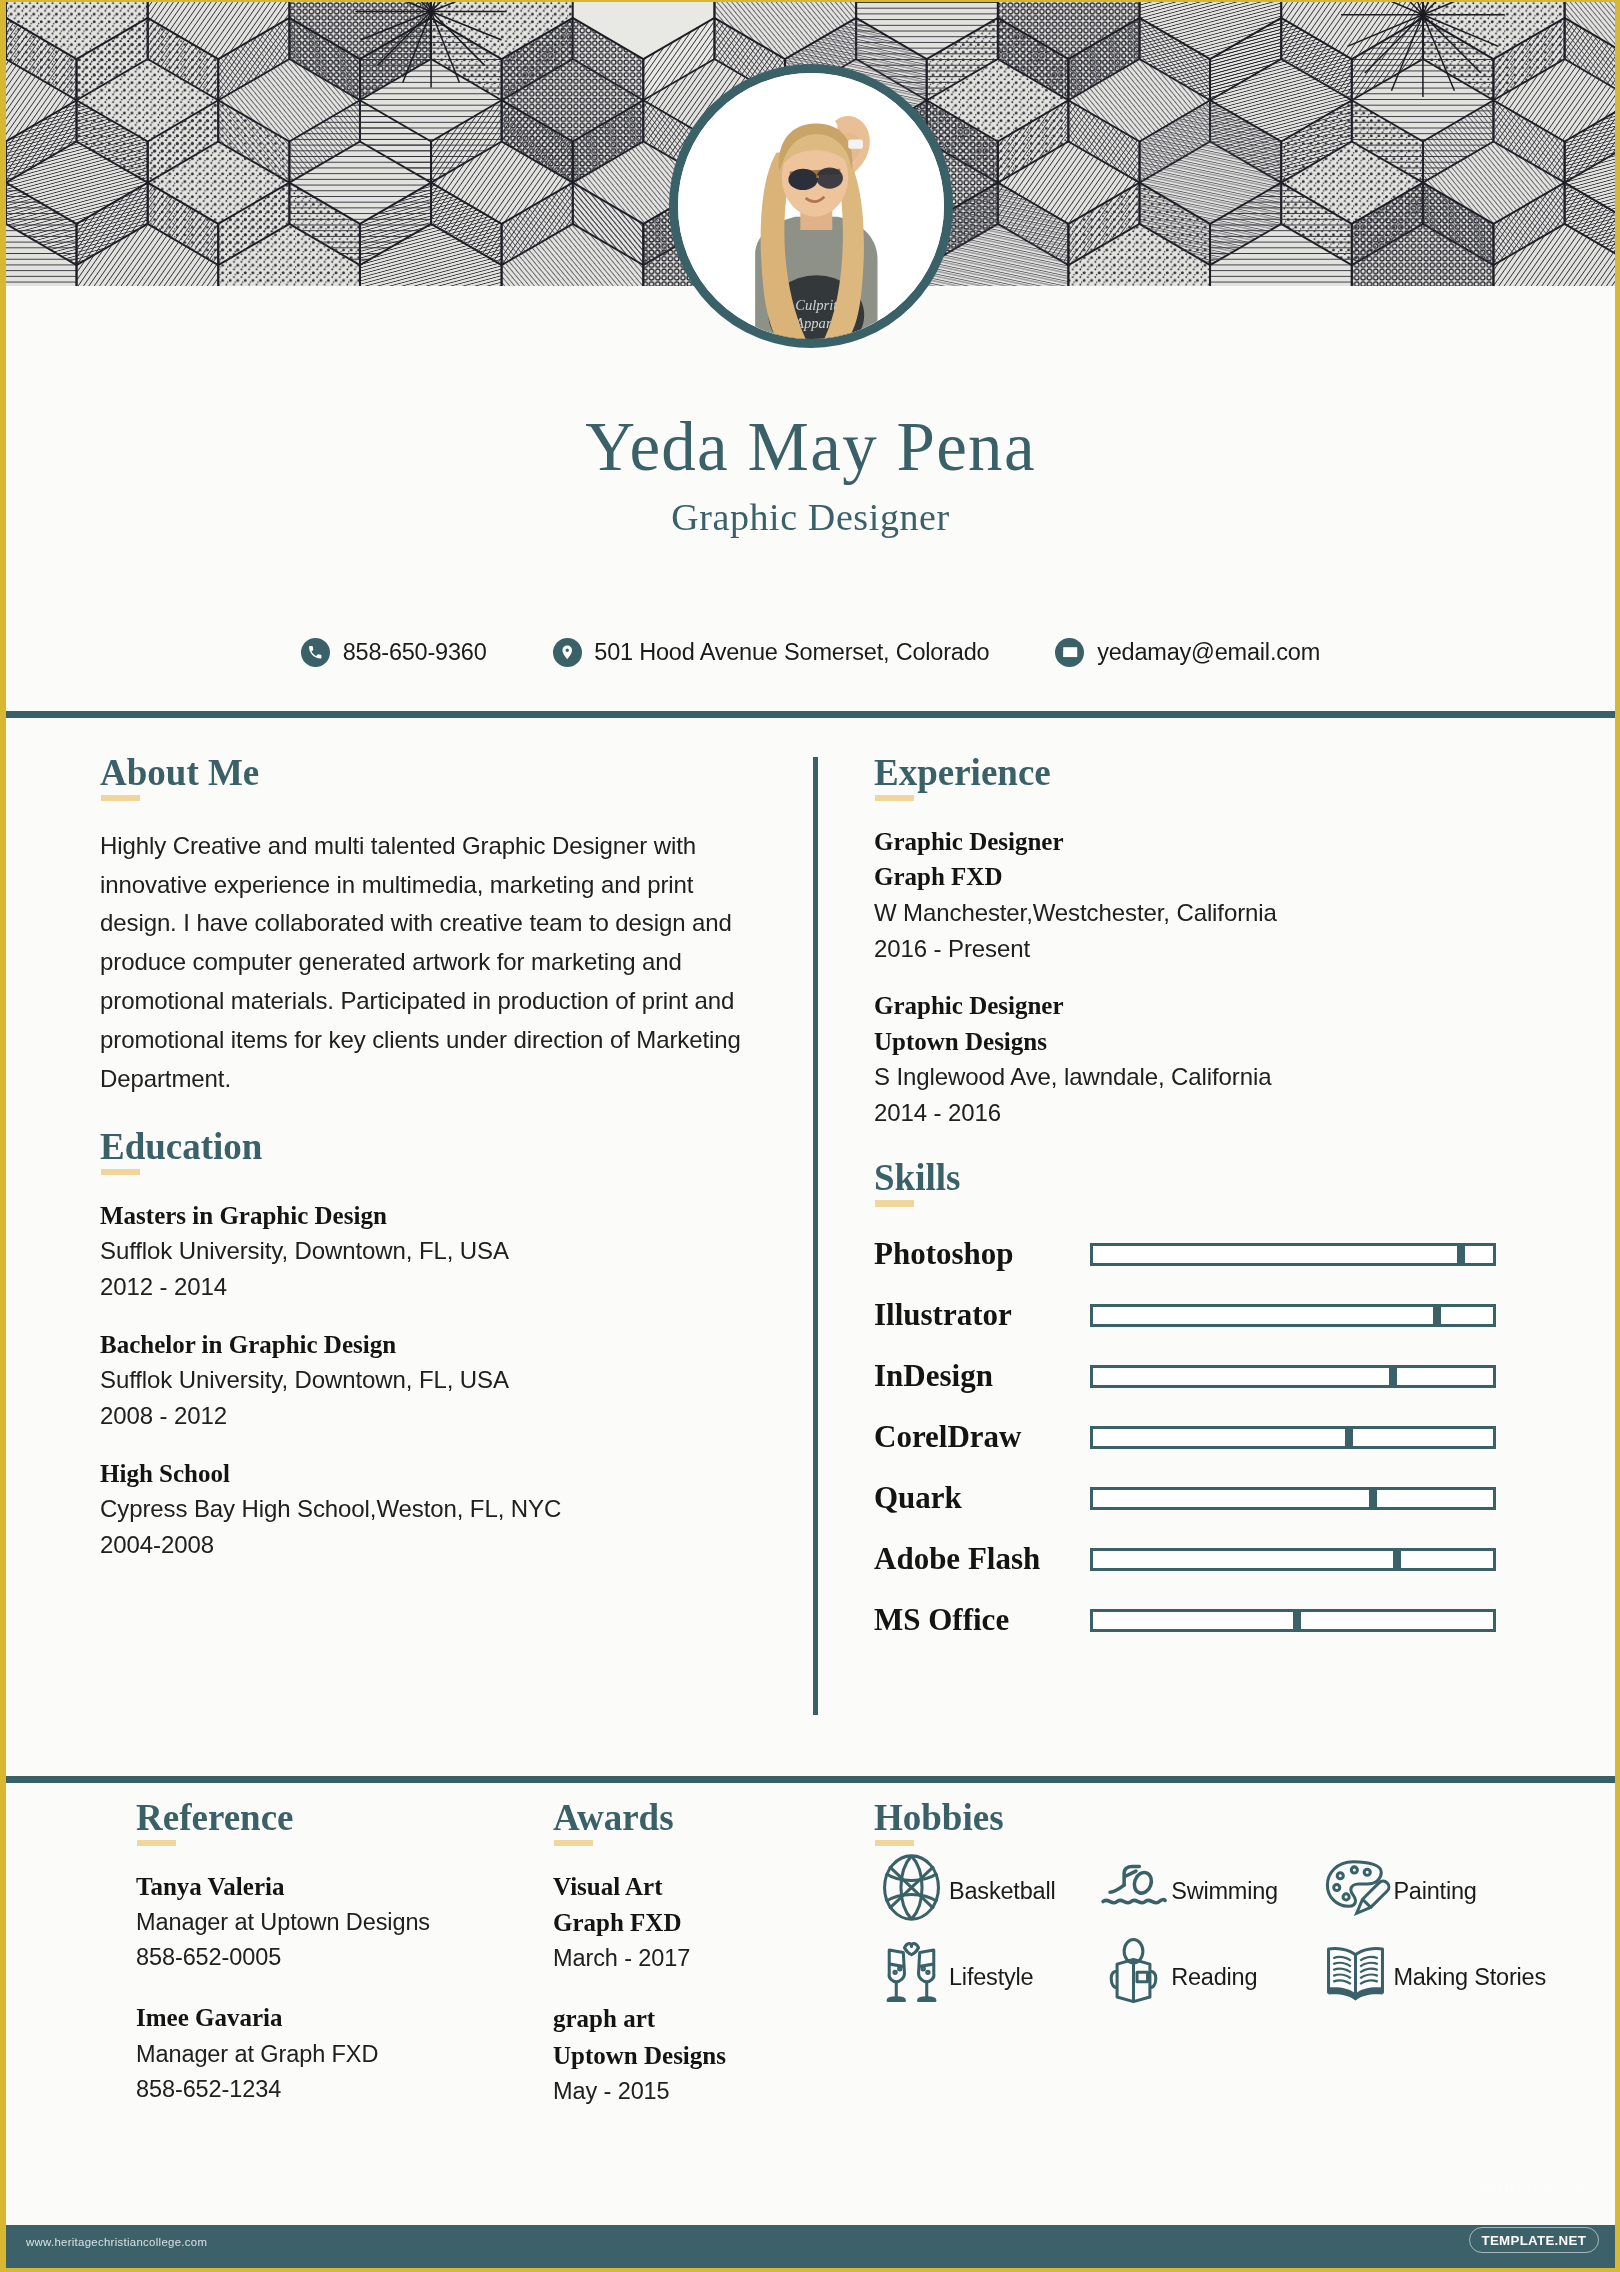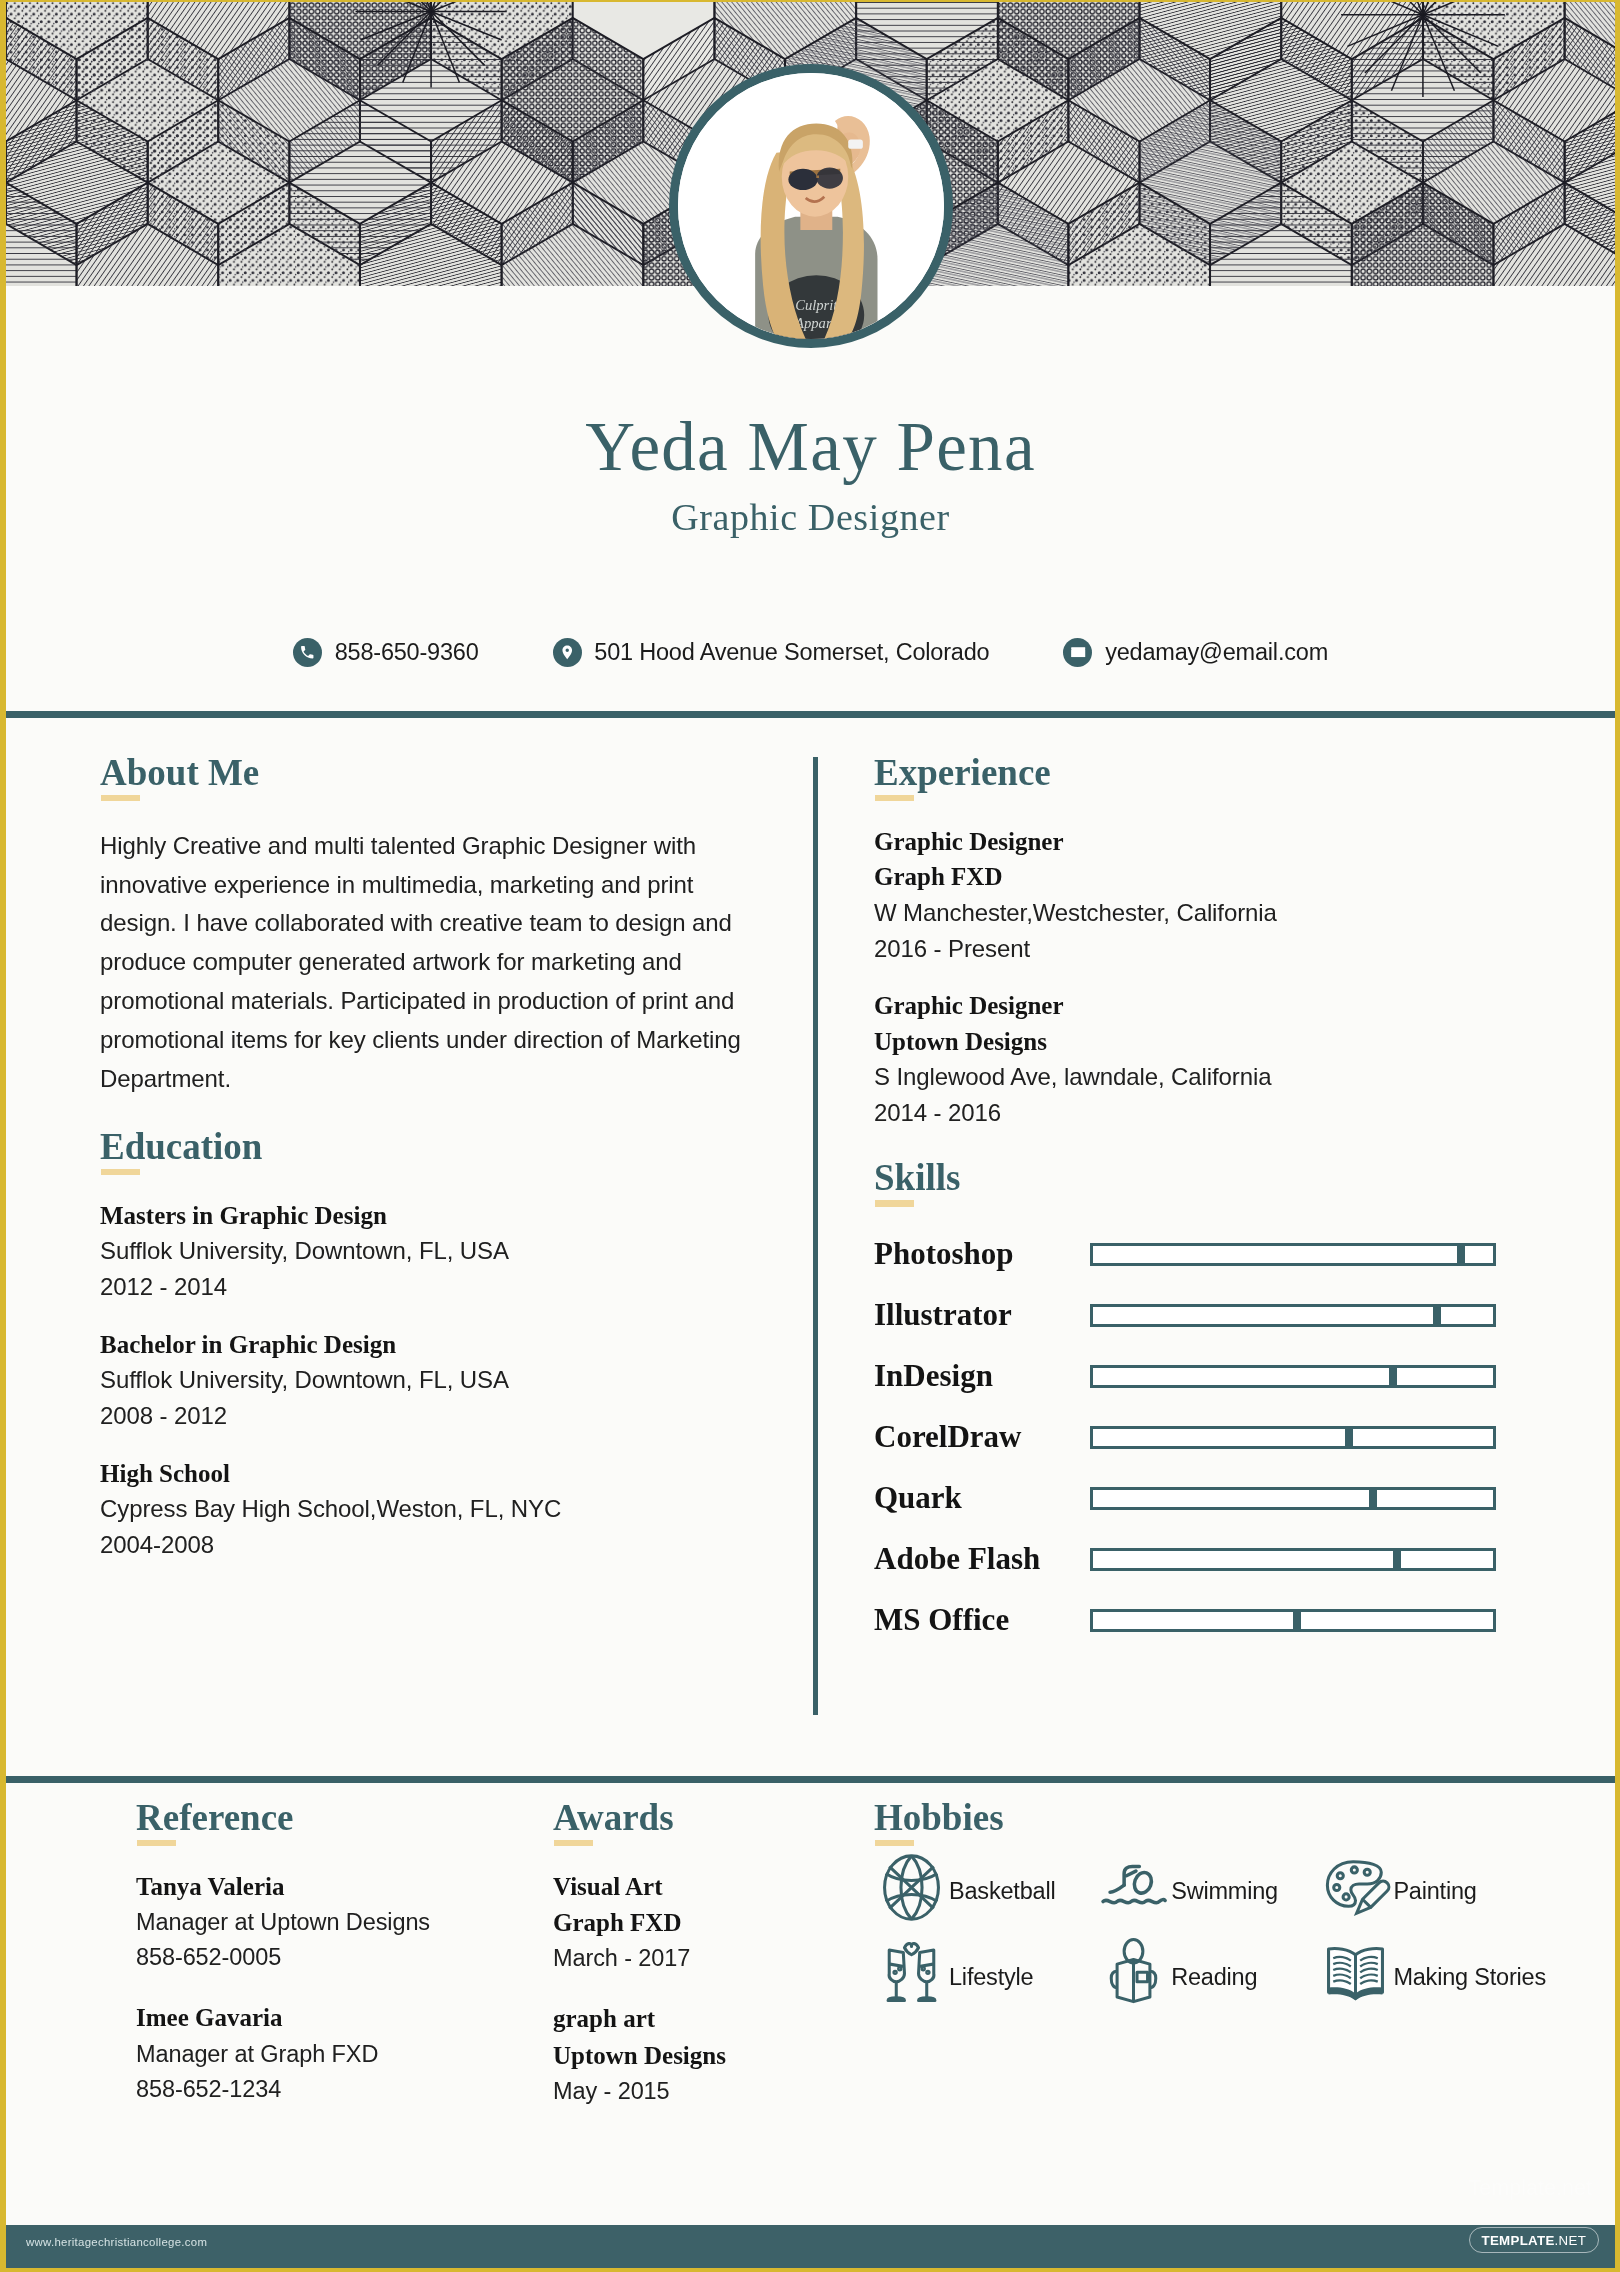--- a/index.html
+++ b/index.html
@@ -43,21 +43,21 @@
     line-height:1.05;margin:0;font-weight:400;
   }
   .role{
     font-family:"Liberation Serif", serif;
     font-size:38px;color:#3a6168;letter-spacing:0.6px;
     margin:11.4px 0 0 0;font-weight:400;
   }
 
   .contact-row{
     position:absolute;left:0;top:636px;width:100%;
-    display:flex;justify-content:center;align-items:center;gap:16px;
+    display:flex;justify-content:center;align-items:center;gap:8px;
   }
   .contact-item{display:flex;align-items:center;margin:0 29px;}
   .cicon{
     width:29px;height:29px;border-radius:50%;background:#3a6168;
     display:flex;align-items:center;justify-content:center;
     margin-right:12.7px;flex:0 0 auto;
   }
   .cicon svg{width:16.5px;height:16.5px;fill:#ffffff;}
   .ctext{font-size:23.5px;color:#1b1b1b;letter-spacing:-0.2px;white-space:nowrap;}
 
@@ -146,21 +146,21 @@
   .wm-ghost{
     position:absolute;right:23px;bottom:67px;font-size:21.6px;
     color:rgba(255,255,255,0.30);font-family:"Liberation Sans",sans-serif;
   }
   .wm-pill{
     position:absolute;right:16.5px;bottom:15px;
     border:1.3px solid rgba(255,255,255,0.55);border-radius:14px;
     padding:4.4px 11.4px;font-size:13.3px;color:#ffffff;letter-spacing:0.3px;
     font-weight:700;
   }
-  .wm-pill span.lt{font-weight:400;}
+  .wm-pill span.lt{font-weight:700;}
 </style>
 </head>
 <body>
 
 <div class="page">
 
   <div class="banner">
     <svg viewBox="0 0 2555 448" preserveAspectRatio="none" xmlns="http://www.w3.org/2000/svg">
       <defs>
         <pattern id="hatchA" width="7" height="7" patternUnits="userSpaceOnUse" patternTransform="rotate(35)">

